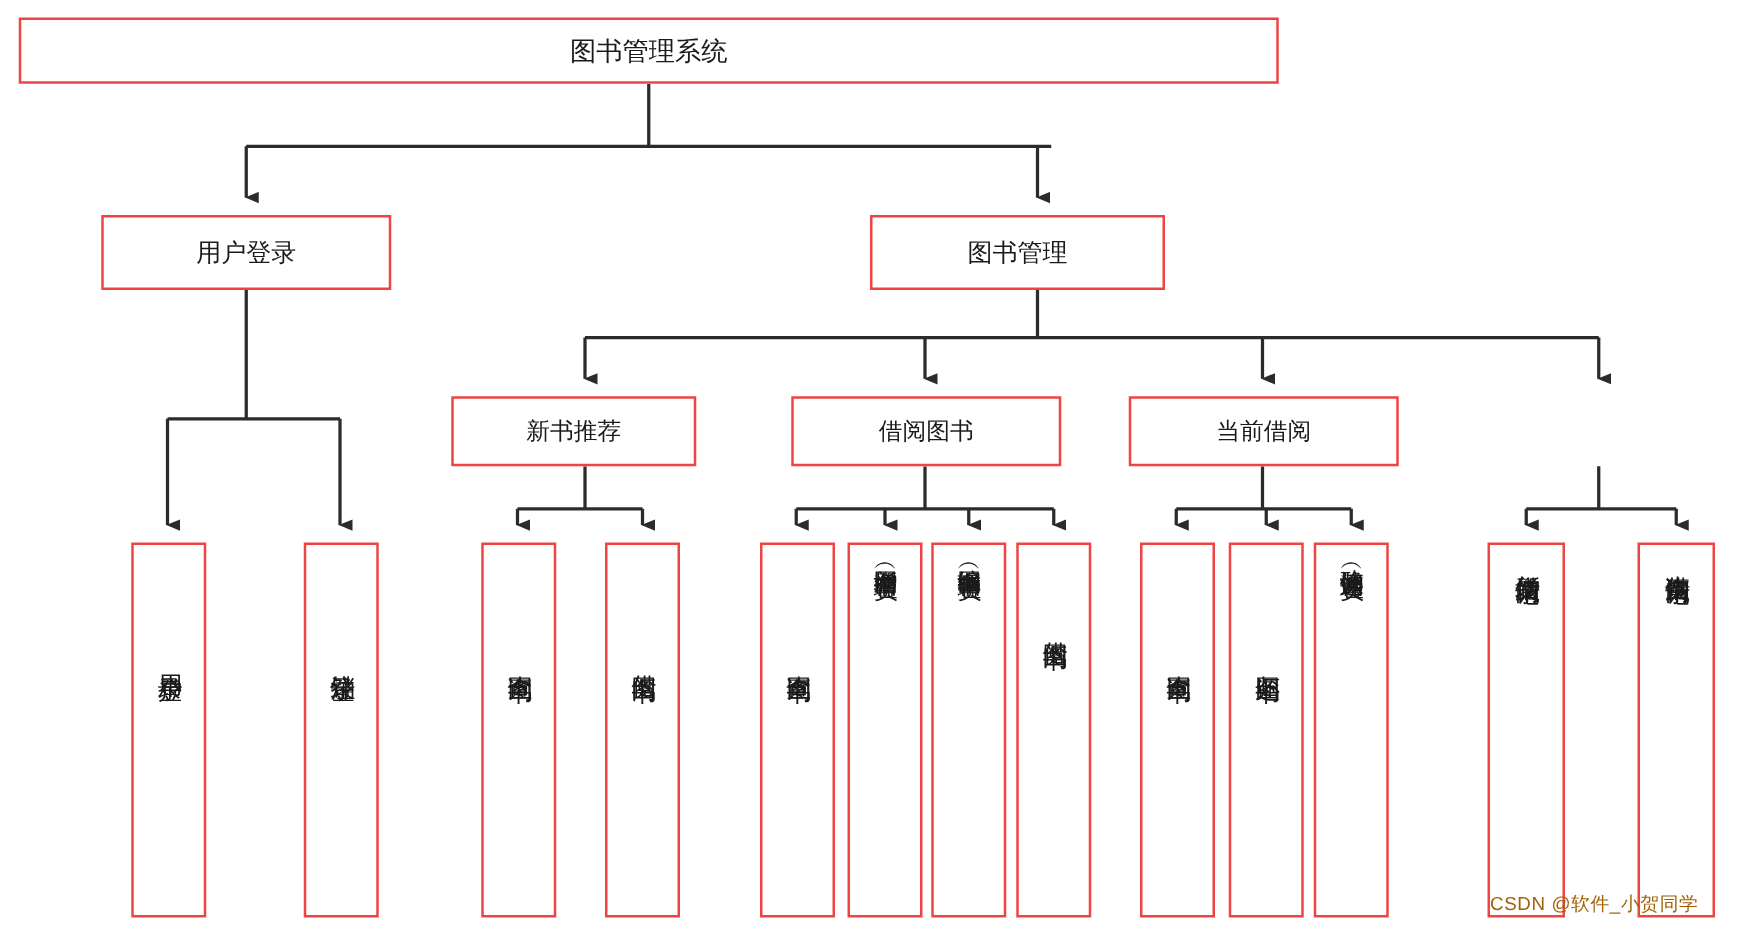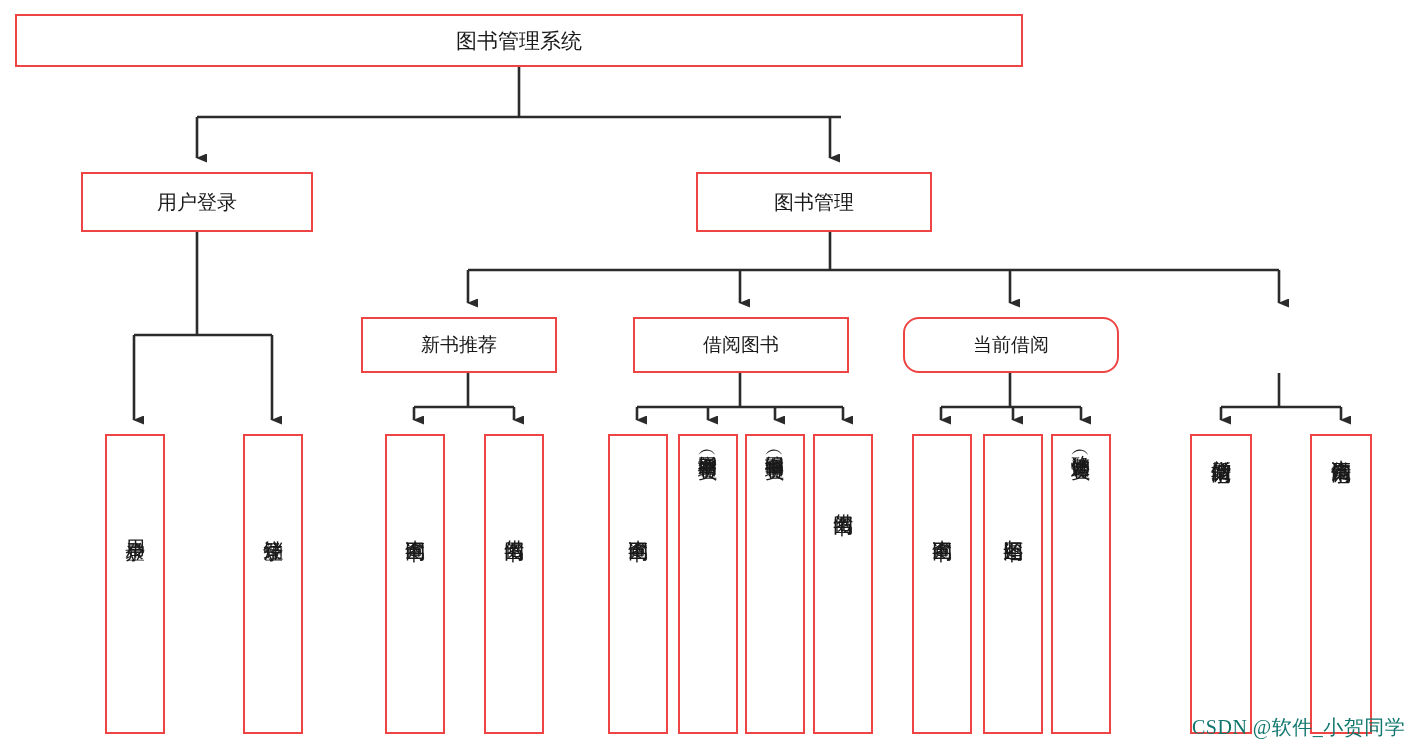--- a/index.html
+++ b/index.html
@@ -67,25 +67,24 @@
   .leaf.tall .leaf-text {
     margin-top: 8px;
   }
   .leaf.xtall .leaf-text {
     margin-top: 4px;
     font-size: 19px;
     line-height: 1.22;
   }
   .watermark {
     position: absolute;
-    font-size: 20px;
-    color: #0f766e;
+    font-size: 15px;
+    color: #a16207;
     white-space: nowrap;
     letter-spacing: 0.5px;
-    font-family: Liberation Serif, serif;
   }
 </style>
 </head>
 <body>
 
 <div id="diagram-root">
 
   <svg id="edge-layer" viewBox="0 0 1405 747" xmlns="http://www.w3.org/2000/svg">
     <defs>
       <marker id="arrowhead" markerWidth="10" markerHeight="12" refX="4.5" refY="10" orient="auto" markerUnits="userSpaceOnUse">
@@ -146,21 +145,21 @@
   <div class="node lvl2" style="left:696px; top:172px; width:236px; height:60px;">
     <span>图书管理</span>
   </div>
 
   <div class="node lvl3" style="left:361px; top:317px; width:196px; height:56px;">
     <span>新书推荐</span>
   </div>
   <div class="node lvl3" style="left:633px; top:317px; width:216px; height:56px;">
     <span>借阅图书</span>
   </div>
-  <div class="node lvl3" style="left:903px; top:317px; width:216px; height:56px;border-radius:16px;">
+  <div class="node lvl3" style="left:903px; top:317px; width:216px; height:56px;">
     <span>当前借阅</span>
   </div>
 
   <div class="node leaf short" style="left:105px; top:434px; width:60px; height:300px;">
     <span class="leaf-text">用户登录</span>
   </div>
   <div class="node leaf short" style="left:243px; top:434px; width:60px; height:300px;">
     <span class="leaf-text">注销登录</span>
   </div>
 

